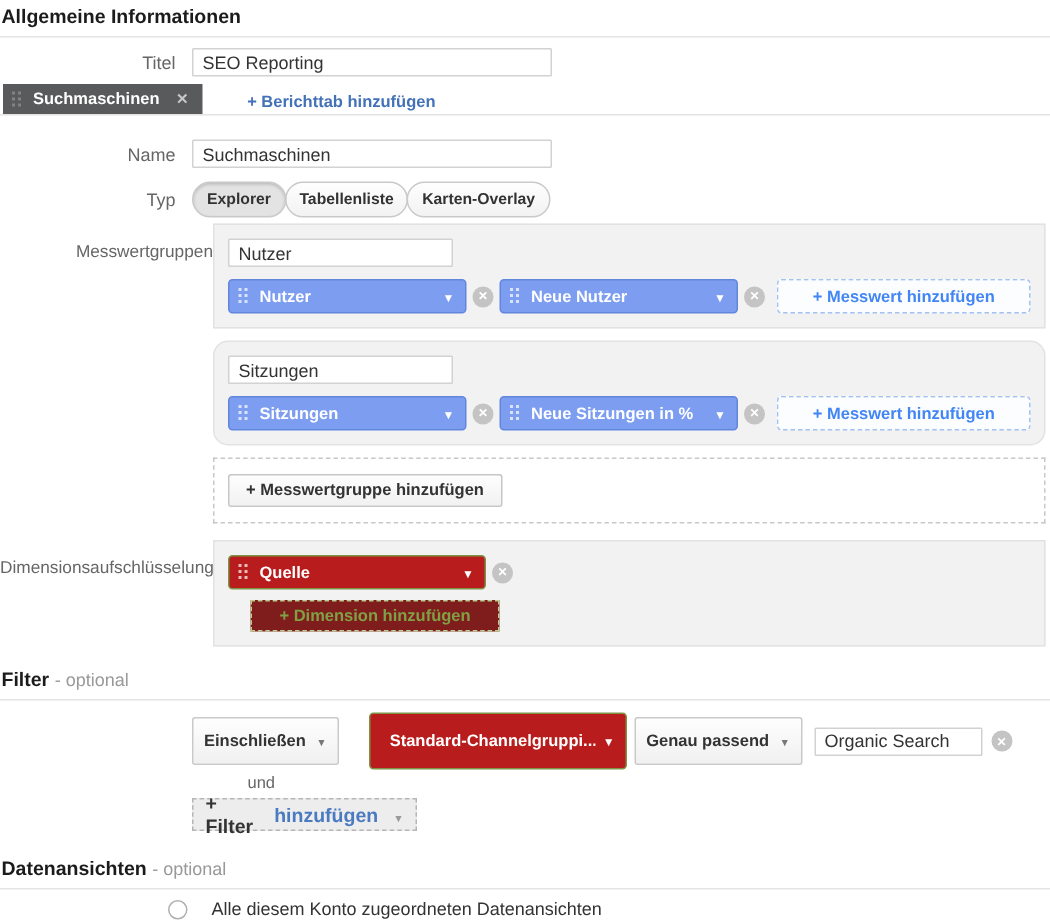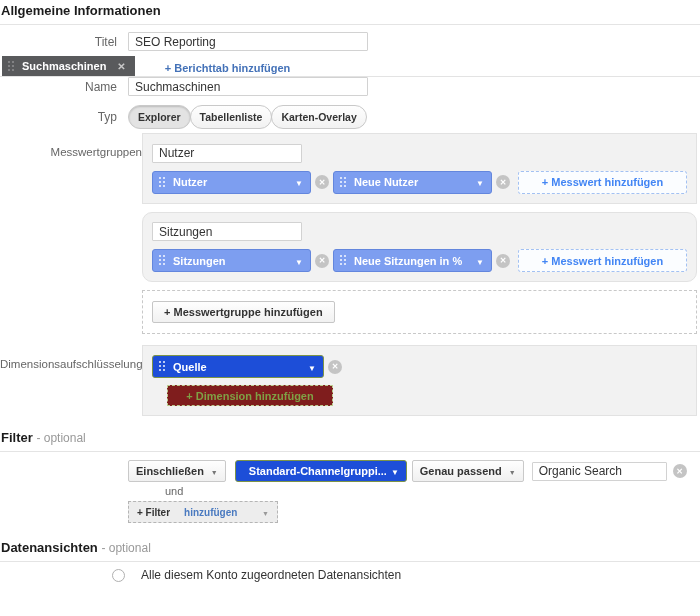--- a/index.html
+++ b/index.html
@@ -52,21 +52,21 @@
   .panel { background:#f2f2f2; border:1px solid #e2e2e2; padding:9px; }
   .panel + .panel { margin-top:8px;border-radius:10px; }
   .grp-name { width:150px; margin-bottom:8px; }
 
   .pillrow { display:flex; align-items:center; }
   .pill {
     height:23px; border-radius:3px; display:flex; align-items:center; color:#fff;
     font-size:11px; font-weight:bold; padding:0 7px 0 6px; cursor:pointer; flex:none;
   }
   .pill.blue  { background:#7d9ef0; border:1px solid #6386dd; width:159px; }
-  .pill.green { background:#1d4ed8; border:1px solid #7d9447; width:172px; }
+  .pill.green { background:#b91c1c; border:1px solid #7d9447; width:172px; }
   .pill .lab { flex:1; margin-left:7px; white-space:nowrap; overflow:hidden; }
   .pill .caret::after { content:"▼"; font-size:8px; color:#fff; margin-left:5px; }
 
   .handle { width:7px; height:11px; position:relative; flex:none; display:inline-block; }
   .handle::before {
     content:""; position:absolute; left:0; top:0; width:2px; height:2px; background:rgba(255,255,255,.7);
     box-shadow:0 4px 0 rgba(255,255,255,.7),0 8px 0 rgba(255,255,255,.7),
                4px 0 0 rgba(255,255,255,.7),4px 4px 0 rgba(255,255,255,.7),4px 8px 0 rgba(255,255,255,.7);
   }
 
@@ -91,49 +91,49 @@
 
   .adddim {
     margin:7px 0 0 15px; width:166px; height:21px; border:1px dashed #bccd90; background:#7f1d1d;
     color:#7fa045; font-weight:bold; font-size:11px; display:flex; align-items:center; justify-content:center;
     cursor:pointer;
   }
 
   
   .drop {
     background:linear-gradient(#fefefe,#f0f0f0); border:1px solid #c9c9c9; border-radius:2px;
-    height:22px; display:flex; align-items:center; font-size:11px; font-weight:bold; color:#333;
+    height:32px; display:flex; align-items:center; font-size:11px; font-weight:bold; color:#333;
     padding:0 7px; cursor:pointer; flex:none;
   }
   .drop .dcaret::after { content:"▼"; font-size:7px; color:#777; margin-left:7px; }
 
   
   .filterbar { display:flex; align-items:center; margin:8px 0 0 128px; }
-  .fpill { width:174px; height:22px; margin-left:9px; }
+  .fpill { width:174px; height:38px; margin-left:20px; }
   .match { margin-left:5px; }
-  .fval { width:135px; height:22px; margin-left:8px; }
+  .fval { width:112px; height:22px; margin-left:8px; }
   .und { margin:3px 0 0 165px; font-size:11px; color:#666; }
   .filteradd {
     margin:4px 0 0 128px; width:150px; height:22px; background:#ededed; border:1px dashed #b5b5b5;
-    display:flex; align-items:center; font-size:10px; font-weight:bold; padding:0 8px; cursor:pointer;gap:10px;
+    display:flex; align-items:center; font-size:13px; font-weight:bold; padding:0 8px; cursor:pointer;gap:10px;
   }
   .filteradd .f1 { color:#333; }
   .filteradd .f2 { color:#4a7ac0; margin-left:4px; }
   .filteradd .fcaret { margin-left:auto; }
   .filteradd .fcaret::after { content:"▼"; font-size:7px; color:#999; }
 
   
   .radiorow { display:flex; align-items:center; margin-left:112px; }
   .radio { width:13px; height:13px; border:1px solid #b0b0b0; border-radius:50%; background:#fff; flex:none; position:relative; cursor:pointer; }
   .radiolbl { margin-left:16px; font-size:12px; color:#333; }
 
   
   .mt-titel { margin-top:7px; }
   .mt-content { margin-top:19px; }
-  .mt-name { margin-top:0; }
+  .mt-name { margin-top:16px; }
   .mt-typ { margin-top:9px; }
   .mt-metrics { margin-top:4px; }
   .mt-dims { margin-top:11px; }
   .mt-filter { margin-top:14px; }
   .mt-views { margin-top:17px; }
   .mt-r1 { margin-top:6px; }
 </style>
 </head>
 <body>
 

